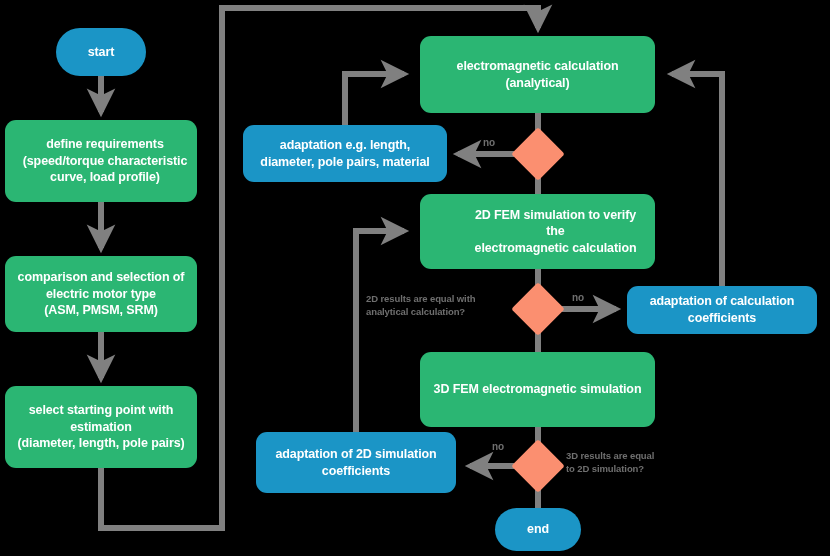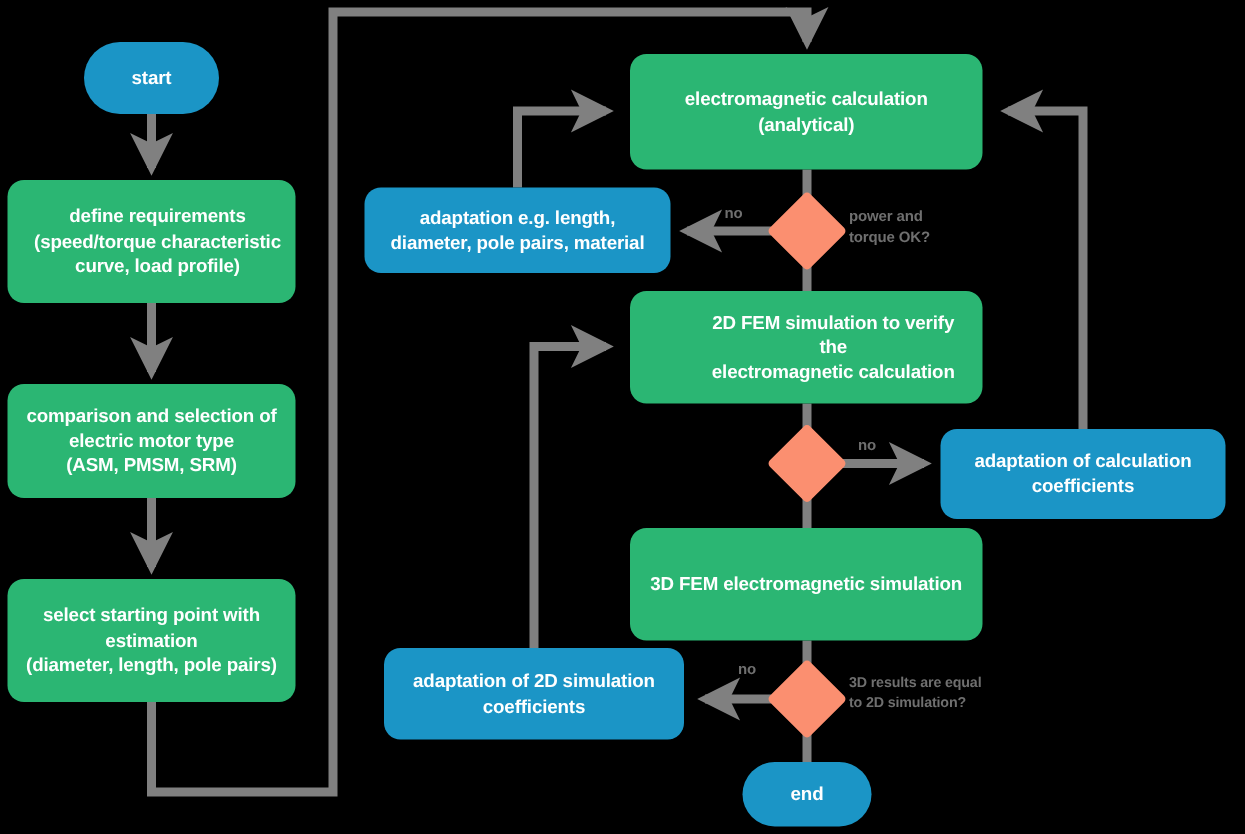--- a/index.html
+++ b/index.html
@@ -149,43 +149,43 @@
   <div class="node node-blue" style="left:243px; top:125px; width:204px; height:57px;">
     <span>adaptation e.g. length,
 diameter, pole pairs, material</span>
   </div>
 
   <div class="node node-green" style="left:420px; top:194px; width:235px; height:75px;padding-left:44px;">
     <span>2D FEM simulation to verify the
 electromagnetic calculation</span>
   </div>
 
-  <div class="node node-blue" style="left:627px; top:286px; width:190px; height:60px;">
+  <div class="node node-blue" style="left:627px; top:286px; width:190px; height:48px;">
     <span>adaptation of calculation
 coefficients</span>
   </div>
 
   <div class="node node-green" style="left:420px; top:352px; width:235px; height:75px;">
     <span>3D FEM electromagnetic simulation</span>
   </div>
 
   <div class="node node-blue" style="left:256px; top:432px; width:200px; height:61px;">
     <span>adaptation of 2D simulation
 coefficients</span>
   </div>
 
   <div class="node node-pill" style="left:495px; top:508px; width:86px; height:43px;">
     <span>end</span>
   </div>
 
   <div class="decision" style="left:519px; top:135px; width:38px; height:38px;"></div>
-  <div class="edge-label" style="left:566px; top:138px; width:110px;">power and
-torque OK?</div>
 
   <div class="decision" style="left:519px; top:290px; width:38px; height:38px;"></div>
+  <div class="edge-label small" style="left:366px; top:293px; width:148px; text-align:left;">2D results are equal with
+analytical calculation?</div>
 
   <div class="decision" style="left:519px; top:447px; width:38px; height:38px;"></div>
   <div class="edge-label small" style="left:566px; top:450px; width:130px;">3D results are equal
 to 2D simulation?</div>
 
   <div class="edge-label" style="left:483px; top:136px;">no</div>
   <div class="edge-label" style="left:572px; top:291px;">no</div>
   <div class="edge-label" style="left:492px; top:440px;">no</div>
 
 </div>

